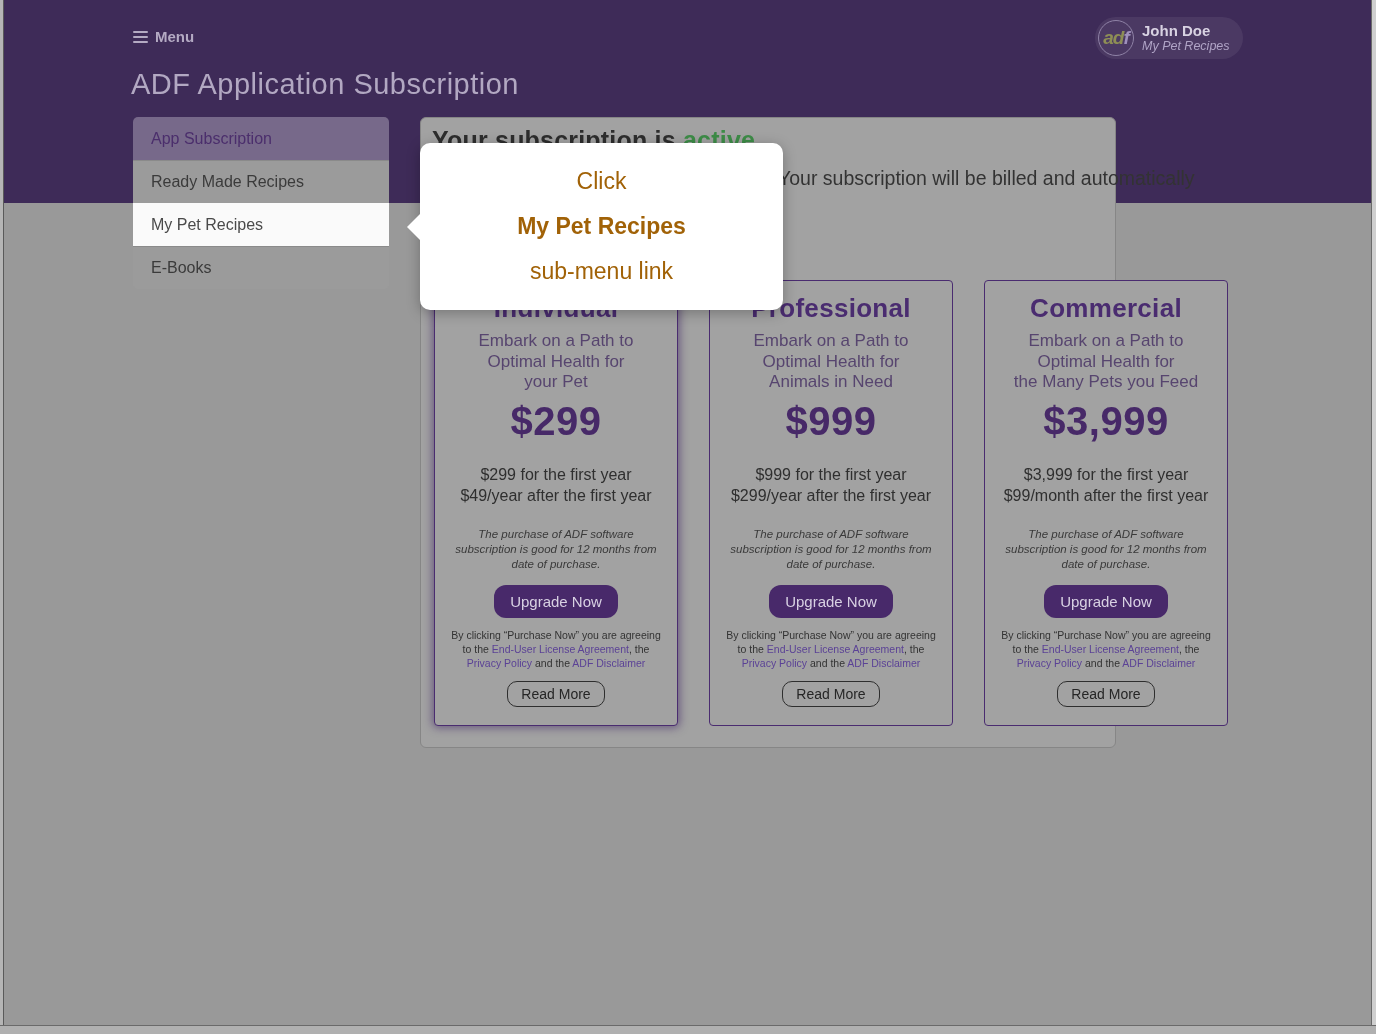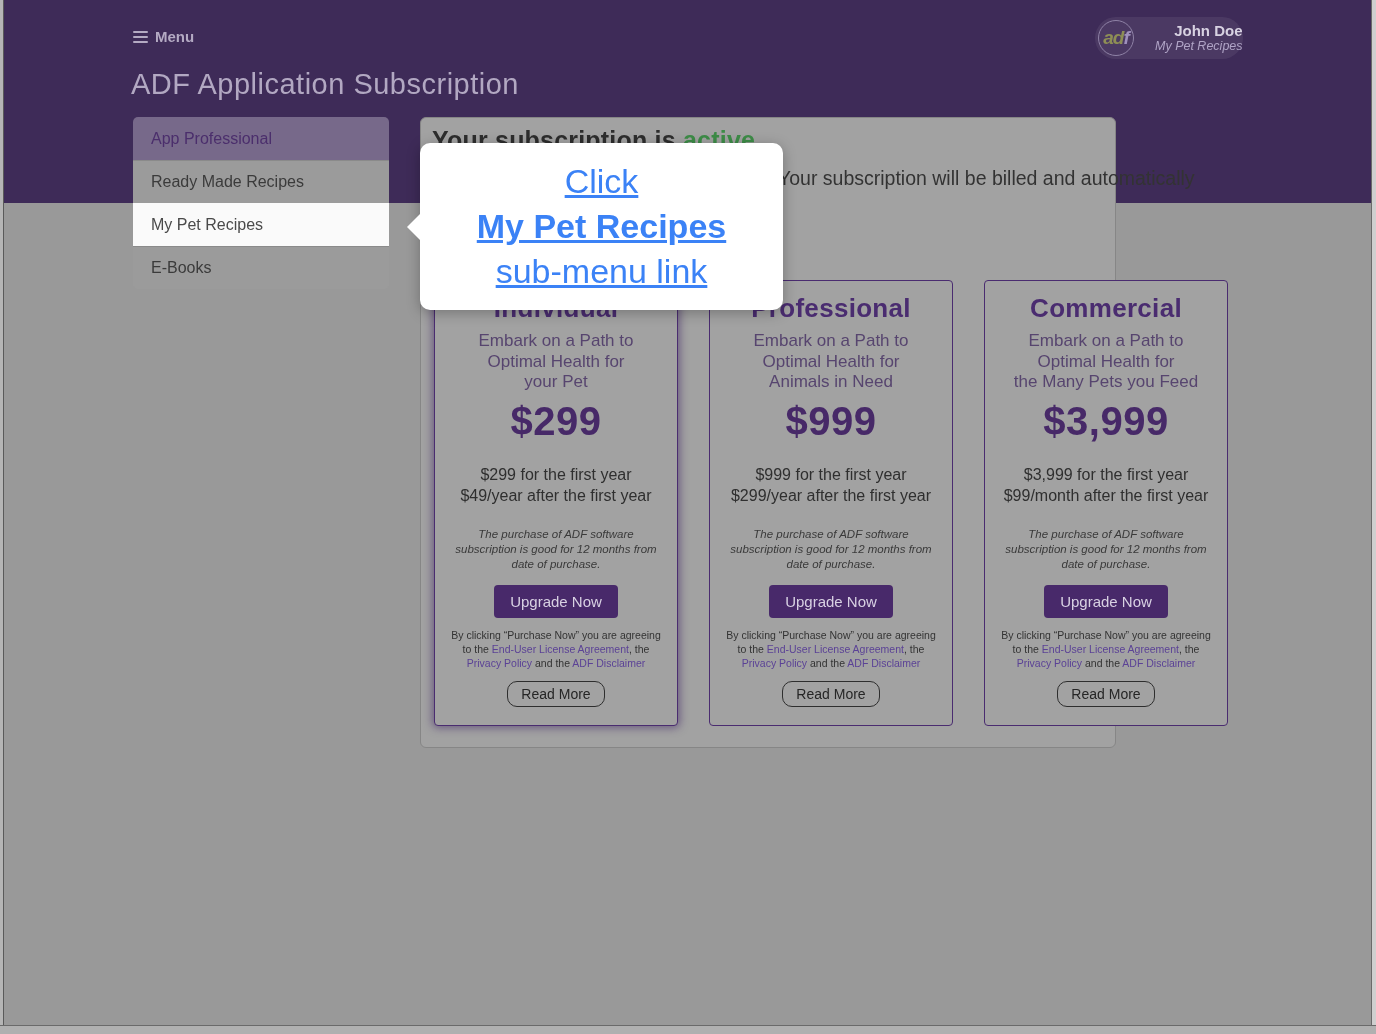--- a/index.html
+++ b/index.html
@@ -11,21 +11,21 @@
   .menu-btn { position:absolute; left:133px; top:28px; display:flex; align-items:center; gap:7px; cursor:pointer; }
   .hamburger { display:flex; flex-direction:column; gap:3px; }
   .hamburger i { display:block; width:15px; height:2px; background:#b4aac3; border-radius:1px; }
   .menu-btn span.lbl { font-size:15px; font-weight:600; color:#b4aac3; }
   .page-title { position:absolute; left:131px; top:68px; font-size:29px; font-weight:500; color:#b2a8c2; letter-spacing:.5px; }
   .user-pill { position:absolute; left:1095px; top:17px; width:148px; height:42px; border-radius:21px;
                background:rgba(255,255,255,.07); display:flex; align-items:center; padding-left:3px; cursor:pointer; }
   .avatar { width:36px; height:36px; border-radius:50%; border:1px solid #8f82a6; display:flex; align-items:center;
             justify-content:center; font-style:italic; font-weight:700; font-size:19px; letter-spacing:-1px; }
   .logo-ad { color:#8e8e55; } .logo-f { color:#a091bd; }
-  .user-meta { display:flex; flex-direction:column; margin-left:21px; line-height:1.15;align-items:flex-end; }
+  .user-meta { display:flex; flex-direction:column; margin-left:8px; line-height:1.15; }
   .user-name { font-size:15px; font-weight:700; color:#d8d2e2; }
   .user-app { font-size:12.5px; font-style:italic; color:#b0a4c6; }
 
   
   .sidebar { position:absolute; left:133px; top:117px; width:256px; z-index:10; }
   .side-item { height:43px; display:flex; align-items:center; padding-left:18px; font-size:16px; color:#3b3b3b;
                background:#9b9b9b; cursor:pointer; }
   .side-item + .side-item { border-top:1px solid #8a8a8a; }
   .side-item.active { background:#77698a; color:#4b2e6c; font-weight:500; border-radius:5px 5px 0 0; }
   .side-item.highlight { background:#fafafa; color:#4a4a4a; border-top:none; position:relative; z-index:11; }
@@ -41,31 +41,31 @@
   .cards { position:absolute; left:13px; top:162px; display:flex; gap:31px; }
   .card { width:244px; height:446px; background:#a2a2a2; border:1px solid #4a2c70; border-radius:4px;
           text-align:center; padding:12px 10px; }
   .card-highlight { box-shadow:0 0 9px 2px rgba(64,34,102,.55); }
   .card-title { font-size:26px; font-weight:700; color:#4a2c70; letter-spacing:.3px; }
   .card-tagline { margin-top:7px; font-size:17px; color:#57456f; line-height:1.22; }
   .card-price { margin-top:6px; font-size:40px; font-weight:700; color:#472968; letter-spacing:.5px; }
   .card-details { margin-top:20px; font-size:16px; color:#2f2f2f; line-height:1.32; }
   .card-fineprint { margin-top:21px; font-size:11.5px; font-style:italic; color:#3a3a3a; line-height:1.3; padding:0 6px; }
   .upgrade-btn { margin-top:13px; background:#48296a; color:#d8d1e3; border:none; font-size:15px;
-                 font-family:inherit; padding:8px 16px; border-radius:4px; cursor:pointer; }
+                 font-family:inherit; padding:8px 16px; border-radius:12px; cursor:pointer; }
   .card-legal { margin-top:11px; font-size:10.5px; color:#333333; line-height:1.3; padding:0 4px; }
   .legal-link { color:#5b4296; text-decoration:none; cursor:pointer; }
   .readmore-btn { margin-top:11px; background:transparent; border:1.5px solid #2e2e2e; border-radius:10px;
                   color:#262626; font-size:14px; font-family:inherit; padding:4px 13px; cursor:pointer; }
 
   
   .tooltip { position:absolute; left:420px; top:143px; width:363px; height:167px; background:#ffffff;
              border-radius:10px; z-index:100; box-shadow:0 3px 14px rgba(0,0,0,.28);
              display:flex; flex-direction:column; justify-content:center; align-items:center; }
-  .tooltip .tline { font-size:34px; color:#3b82f6; line-height:45px;text-decoration:underline; }
+  .tooltip .tline { font-size:23px; color:#a16207; line-height:45px; }
   .tooltip .tline.bold { font-weight:700; }
   .tt-arrow { position:absolute; left:-13px; top:71px; width:0; height:0;
               border-top:13px solid transparent; border-bottom:13px solid transparent; border-right:13px solid #ffffff; }
 
   
   .edge-left { position:absolute; left:0; top:0; width:4px; height:1034px; background:#b5b5b5;
                border-right:1px solid #5a5a5a; z-index:40; }
   .edge-right { position:absolute; left:1371px; top:0; width:5px; height:1034px; background:#cfcfcf;
                 border-left:1px solid #6a6a6a; z-index:40; }
   .edge-bottom { position:absolute; left:0; top:1025px; width:1376px; height:9px; background:#b0b0b0;
@@ -92,21 +92,21 @@
           <span class="logo-f">f</span>
         </span>
       <span class="user-meta">
         <span class="user-name">John Doe</span>
         <span class="user-app">My Pet Recipes</span>
       </span>
     </div>
   </div>
 
   <nav class="sidebar">
-    <div class="side-item active">App Professional</div>
+    <div class="side-item active">App Subscription</div>
     <div class="side-item">Ready Made Recipes</div>
     <div class="side-item highlight">My Pet Recipes</div>
     <div class="side-item">E-Books</div>
   </nav>
 
   <section class="panel">
     <h2 class="panel-heading"><span>Your subscription is </span><span class="green">active</span></h2>
     <p class="billing-line">Your subscription will be billed and automatically</p>
 
     <div class="cards">

